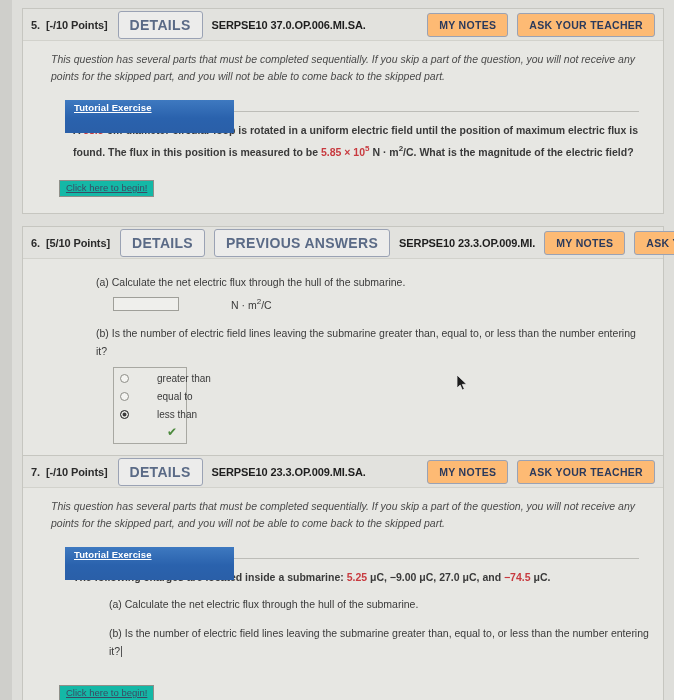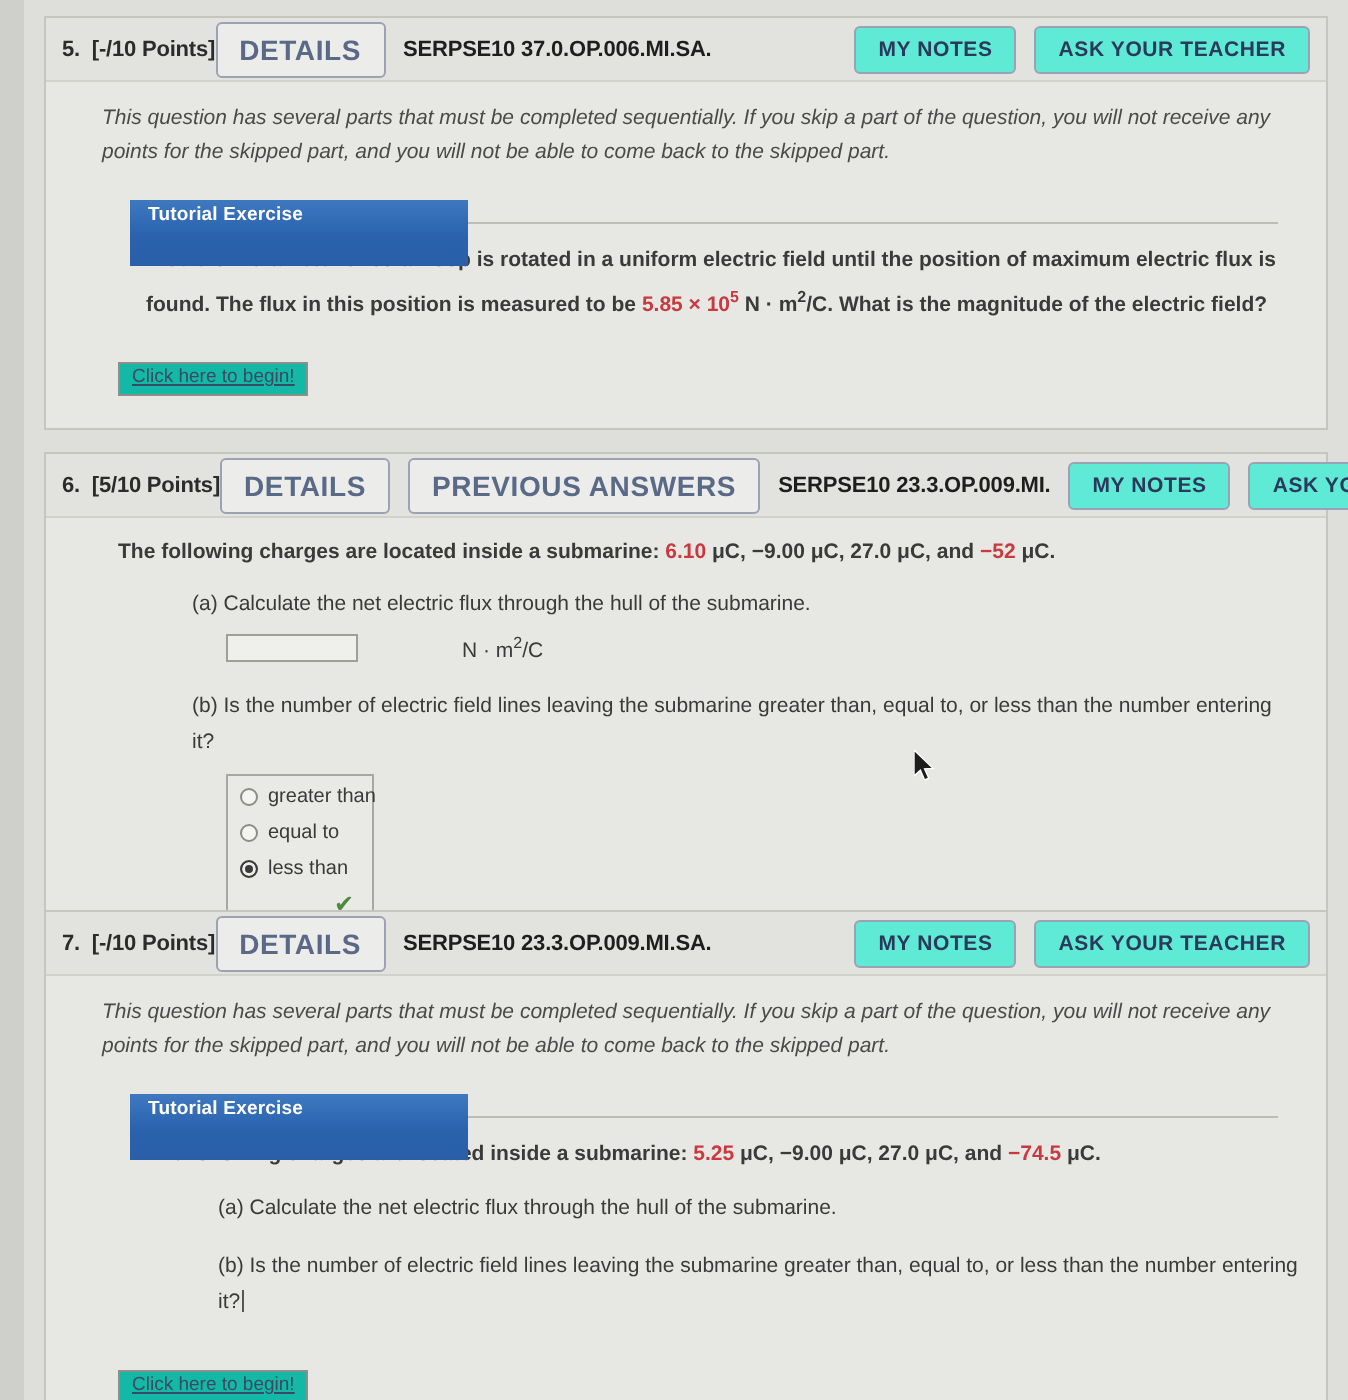--- a/index.html
+++ b/index.html
@@ -47,39 +47,40 @@
     align-items: center;
     padding: 0 8px;
     box-sizing: border-box;
     border-bottom: 1px solid #d2d2cc;
   }
   .qnum {
     font-weight: bold;
     font-size: 11px;
     color: #2b2b2b;
     white-space: nowrap;
+    margin-right: 10px;
     letter-spacing: -0.1px;
   }
   .btn-outline {
     border: 1px solid #9aa2b4;
     border-radius: 3px;
     background: #ececeb;
     color: #5a6a86;
     font-size: 14px;
     font-weight: bold;
     letter-spacing: 0.3px;
     padding: 5px 11px;
     margin-right: 9px;
     white-space: nowrap;
     cursor: pointer;
   }
   .btn-dark {
     border: 1px solid #9aa2b4;
     border-radius: 3px;
-    background: #5eead4;
+    background: #fdba74;
     color: #2b3a5c;
     font-size: 10.5px;
     font-weight: bold;
     letter-spacing: 0.3px;
     padding: 5px 11px;
     margin-left: 9px;
     white-space: nowrap;
     cursor: pointer;
   }
   .qcode {
@@ -116,20 +117,21 @@
     width: 169px;
     height: 33px;
     background: linear-gradient(to bottom, #3e79c0 0%, #2a62ad 55%, #2a5fa8 100%);
     color: #ffffff;
     font-size: 9.5px;
     font-weight: bold;
     line-height: 15px;
     padding-left: 9px;
     box-sizing: border-box;
     letter-spacing: 0.1px;
+    text-decoration: underline;
   }
   .tut-rule {
     position: absolute;
     left: 169px; top: 11px;
     right: 10px;
     height: 1px;
     background: #bdbdb8;
   }
 
   .qtext {
@@ -179,20 +181,21 @@
     padding: 5px 6px 2px 6px;
     box-sizing: border-box;
   }
   .radio-item {
     display: flex;
     align-items: center;
     margin-bottom: 7px;
     font-size: 10px;
     color: #3a3a3a;
     white-space: nowrap;
+    gap: 23px;
   }
   .radio-dot {
     width: 9px; height: 9px;
     border-radius: 50%;
     border: 1px solid #8d8d87;
     background: #f4f4f1;
     margin-right: 5px;
     flex: 0 0 auto;
     box-sizing: border-box;
     position: relative;
@@ -285,23 +288,20 @@
         &nbsp;<span>[5/10 Points]</span>
       </span>
       <button class="btn-outline">DETAILS</button>
       <button class="btn-outline">PREVIOUS ANSWERS</button>
       <span class="qcode">SERPSE10 23.3.OP.009.MI.</span>
       <span class="head-spacer"></span>
       <button class="btn-dark">MY NOTES</button>
       <button class="btn-dark">ASK YOUR TEACHER</button>
     </div>
     <div class="qbody" style="padding-top:8px;">
-      <p class="qtext flush" style="margin-top:0;">
-        <span>The following charges are located inside a submarine: </span><span class="red">6.10</span><span> μC, </span><span>−9.00 μC, 27.0 μC, and </span><span class="red">−52</span><span> μC.</span>
-      </p>
 
       <p class="part">(a) Calculate the net electric flux through the hull of the submarine.</p>
 
       <div class="ansrow">
         <input class="ansbox" type="text" value="" style="">
         <span class="unit"><span>N · m</span><span class="sup">2</span><span>/C</span></span>
       </div>
 
       <p class="part" style="margin-top:14px;">(b) Is the number of electric field lines leaving the submarine greater than, equal to, or less than the number entering it?</p>
 

